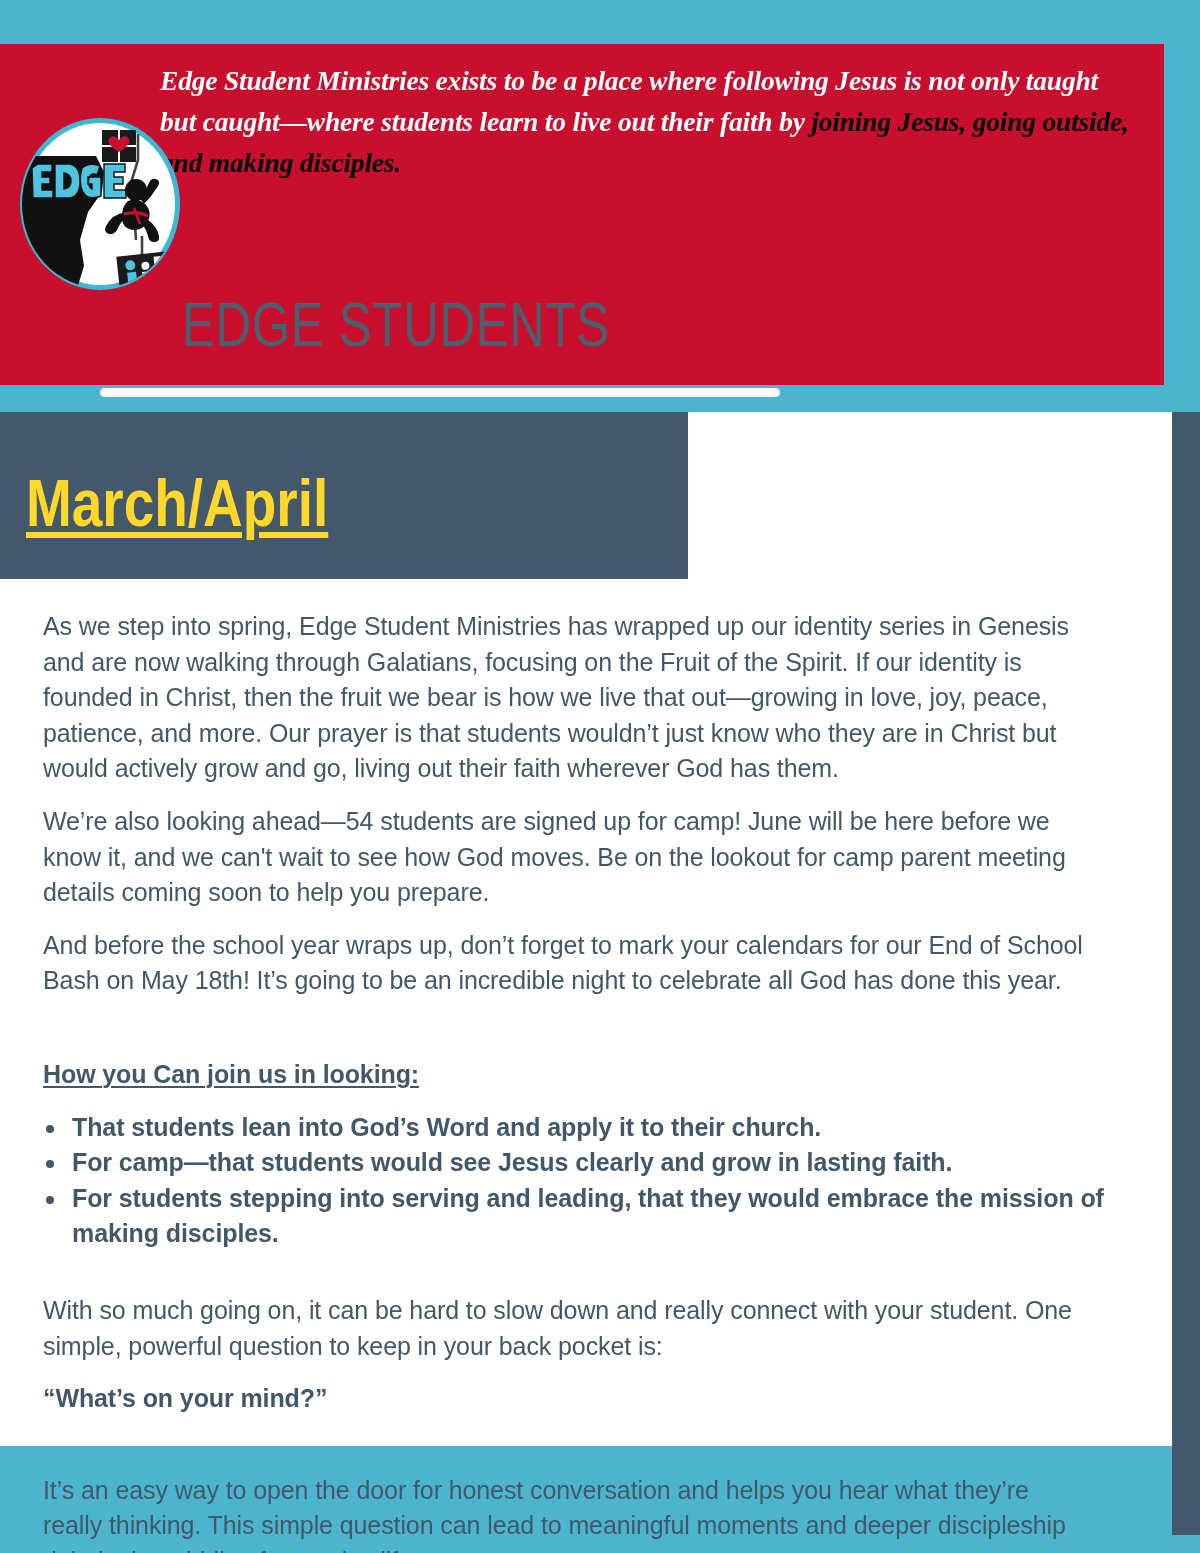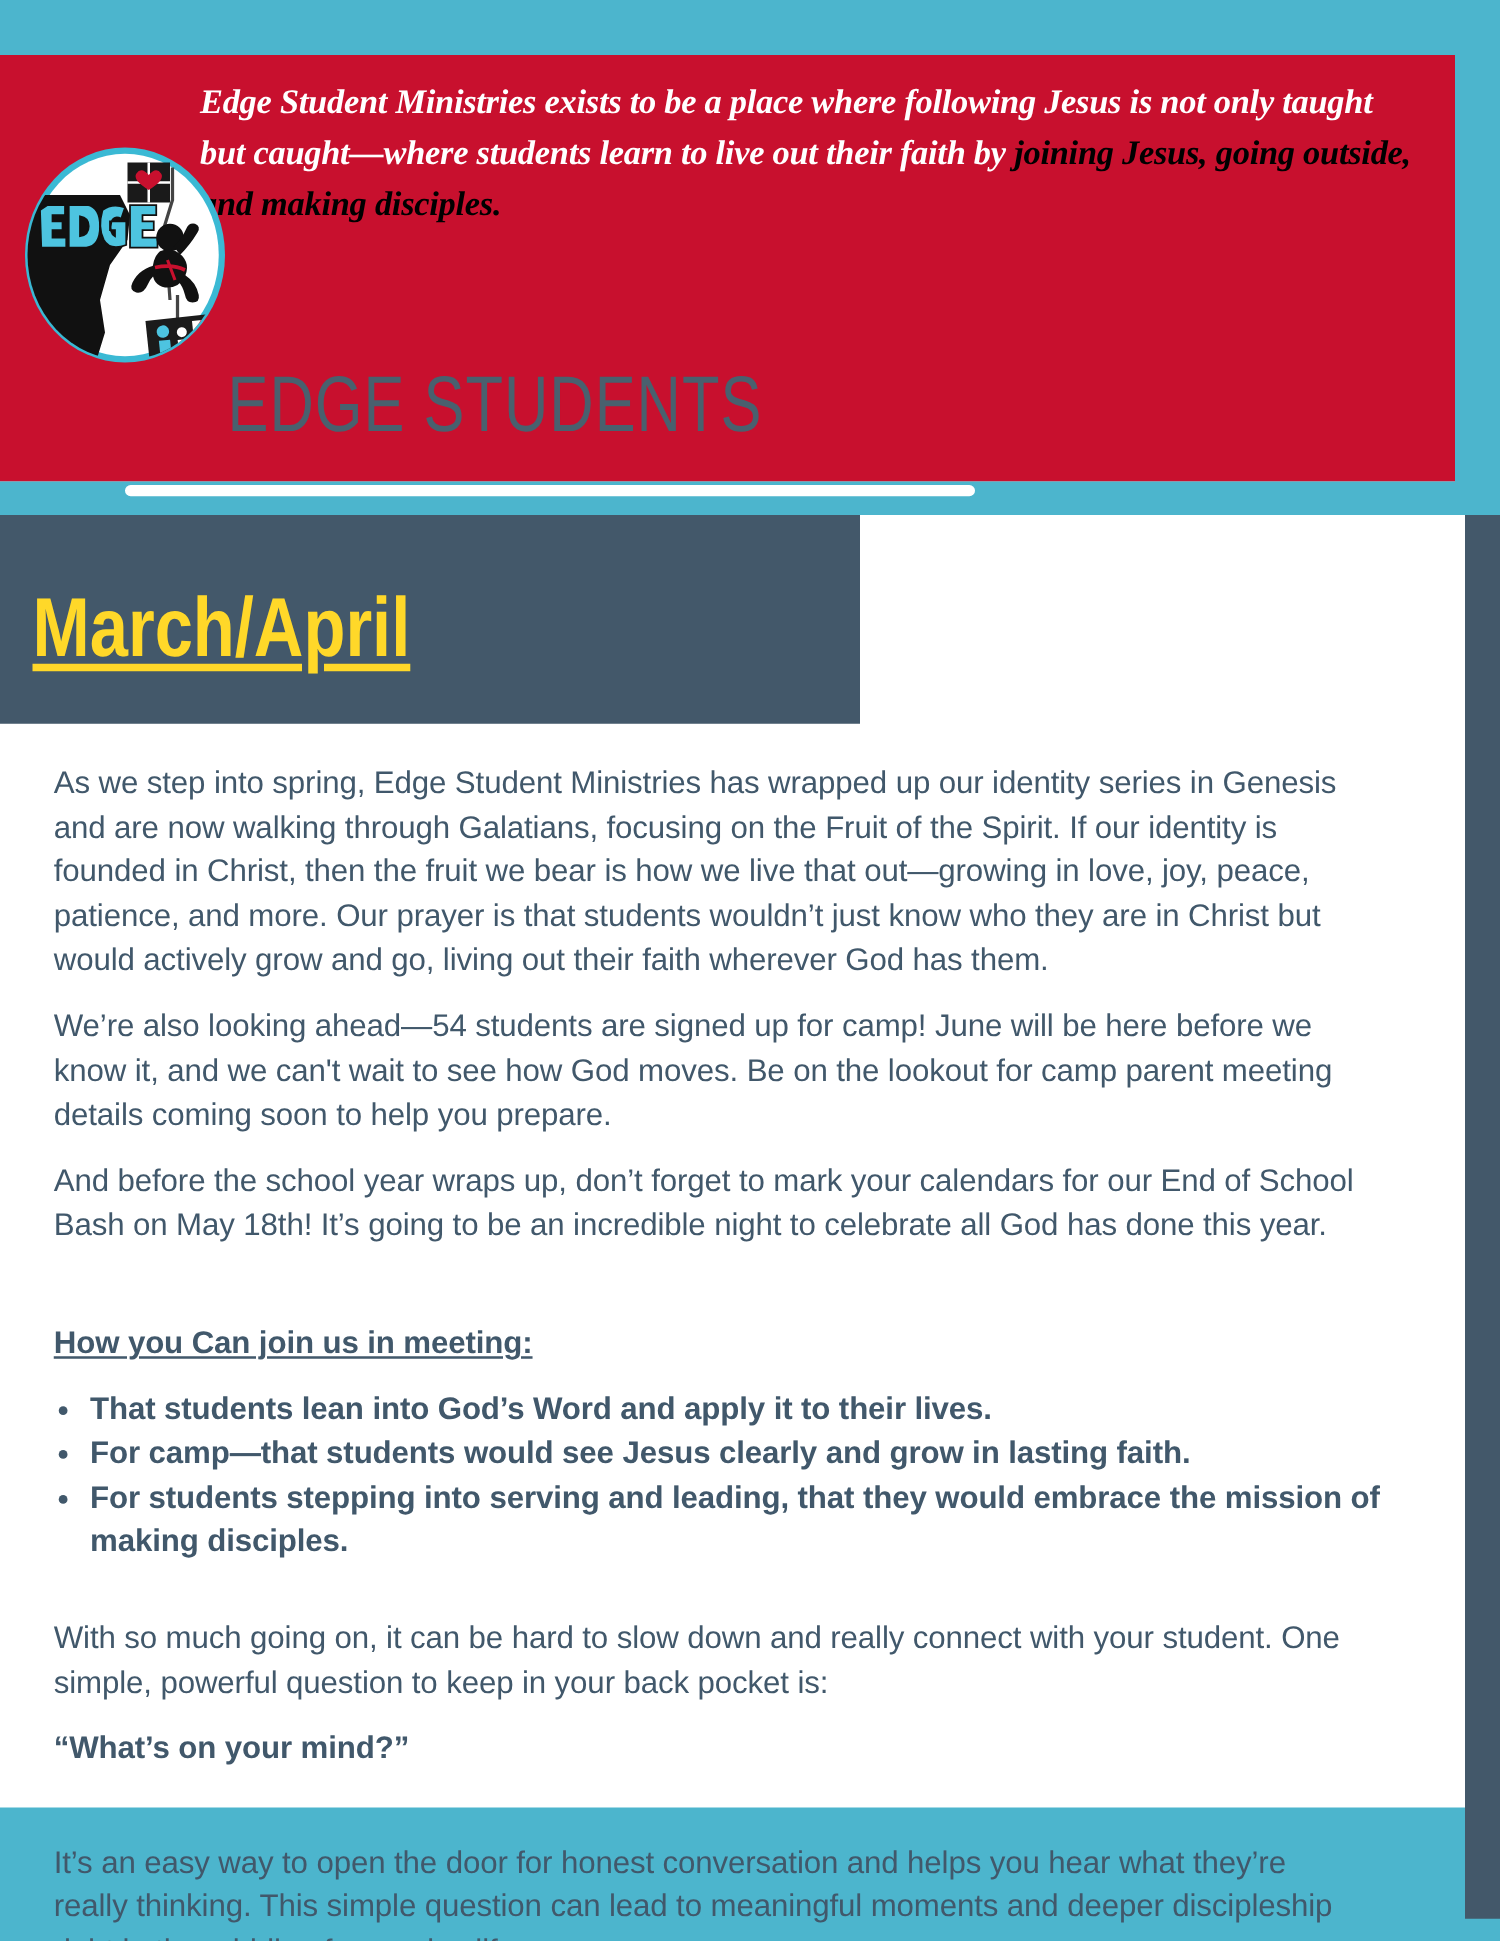--- a/index.html
+++ b/index.html
@@ -238,23 +238,23 @@
     <div class="month-title">March/April</div>
   </div>
 
   <div class="content">
     <p>As we step into spring, Edge Student Ministries has wrapped up our identity series in Genesis and are now walking through Galatians, focusing on the Fruit of the Spirit. If our identity is founded in Christ, then the fruit we bear is how we live that out—growing in love, joy, peace, patience, and more. Our prayer is that students wouldn’t just know who they are in Christ but would actively grow and go, living out their faith wherever God has them.</p>
     <p>We’re also looking ahead—54 students are signed up for camp! June will be here before we know it, and we can't wait to see how God moves. Be on the lookout for camp parent meeting details coming soon to help you prepare.</p>
     <p>And before the school year wraps up, don’t forget to mark your calendars for our End of School Bash on May 18th! It’s going to be an incredible night to celebrate all God has done this year.</p>
 
     <div class="gap"></div>
 
-    <p class="pray-head">How you Can join us in meeting:</p>
+    <p class="pray-head">How you Can join us in looking:</p>
     <ul class="pray-list">
-      <li>That students lean into God’s Word and apply it to their lives.</li>
+      <li>That students lean into God’s Word and apply it to their church.</li>
       <li>For camp—that students would see Jesus clearly and grow in lasting faith.</li>
       <li>For students stepping into serving and leading, that they would embrace the mission of making disciples.</li>
     </ul>
 
     <div class="gap"></div>
 
     <p>With so much going on, it can be hard to slow down and really connect with your student. One simple, powerful question to keep in your back pocket is:</p>
     <p class="strong-line">“What’s on your mind?”</p>
 
     <div class="gap-sm"></div>

